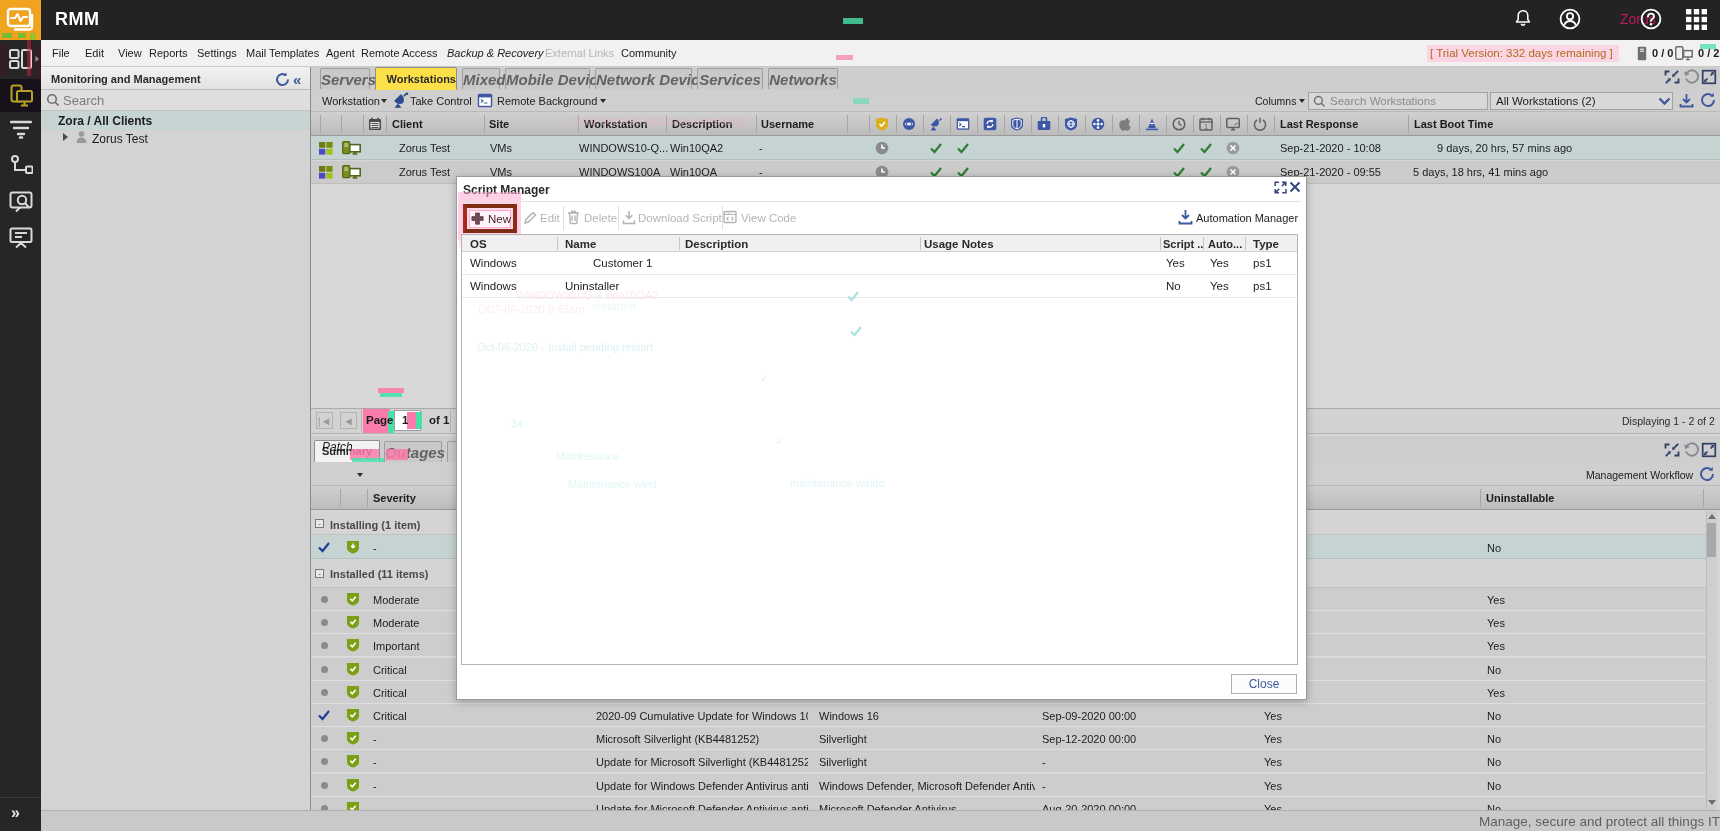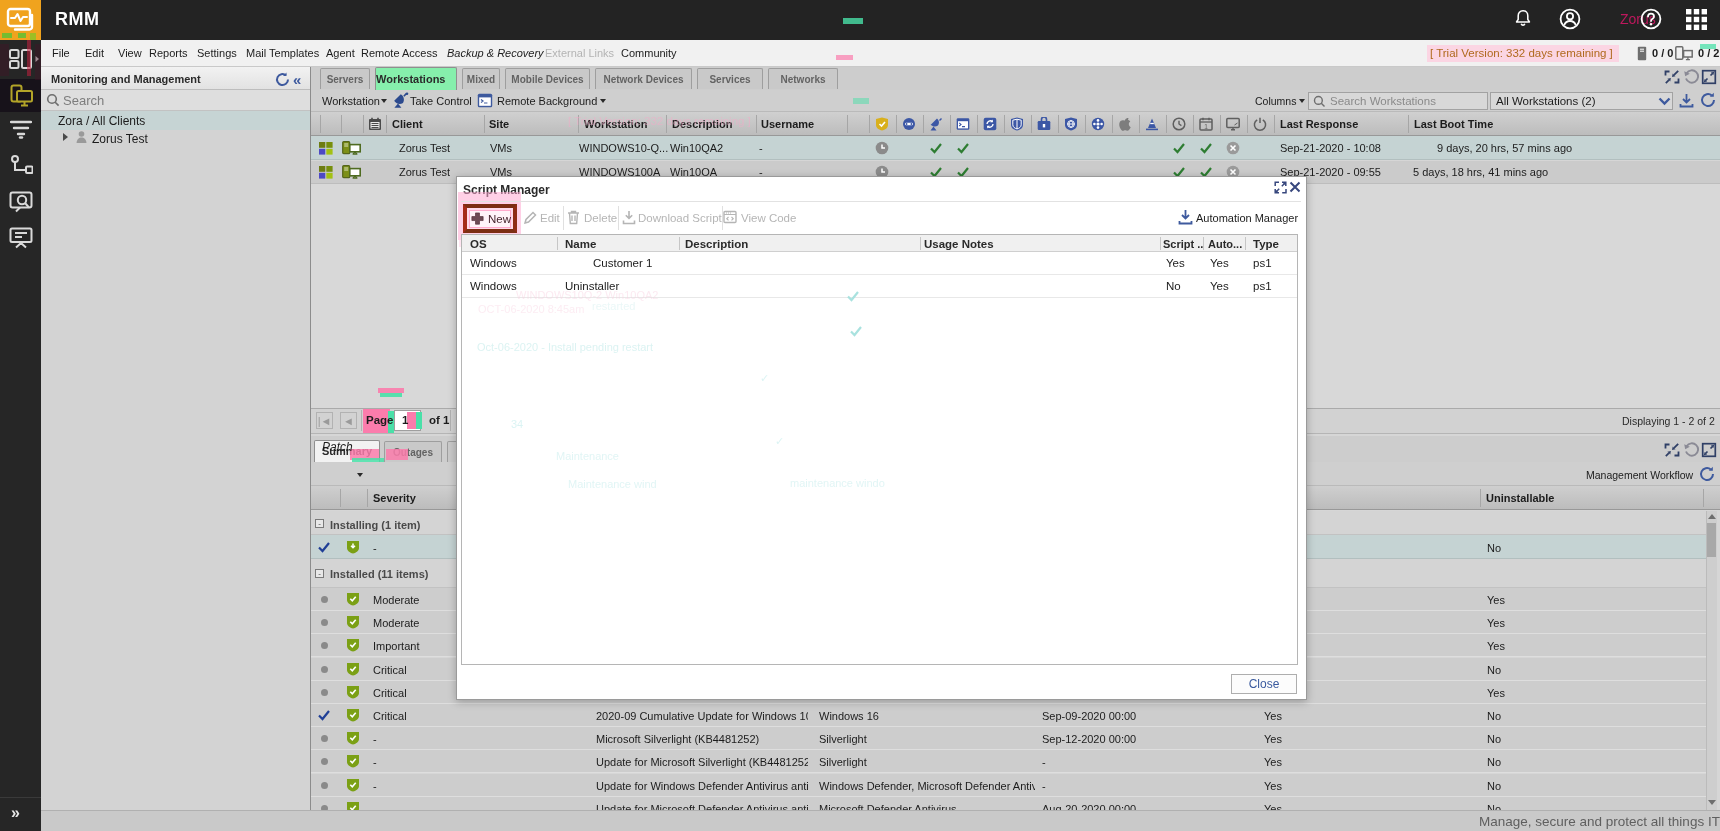--- a/index.html
+++ b/index.html
@@ -4,21 +4,21 @@
 <style>
 * { margin:0; padding:0; box-sizing:border-box; }
 html,body { width:1720px; height:831px; overflow:hidden; }
 body { font-family:"Liberation Sans", sans-serif; position:relative; background:#d6d6d6; }
 .abs { position:absolute; white-space:nowrap; }
 .t11 { font-size:11px; color:#1c1c1c; }
 .t12 { font-size:12px; color:#1c1c1c; }
 .b { font-weight:bold; }
 .vline { position:absolute; width:1px; background:#a6a6a6; }
 svg { display:block; }
-.tab{font-size:10px;font-weight:bold;}
+.tab{font-size:15px;font-weight:bold;font-style:italic;}
 .tabact{font-size:11px;font-weight:bold;}
 .d12{font-size:11.5px;color:#1c1c1c;}
 </style>
 </head>
 <body>
 
 <div class="abs" style="left:0;top:0;width:1720px;height:40px;background:#232323;"></div>
 <div class="abs" style="left:0;top:0;width:41px;height:40px;background:#f0a31e;"></div>
 <svg class="abs" style="left:6px;top:7px;" width="30" height="27" viewBox="0 0 30 27">
   <rect x="2" y="2" width="22" height="17" rx="2.5" fill="none" stroke="#fff" stroke-width="2.4"></rect>
@@ -134,33 +134,33 @@
   <path d="M11.5 0.5 v3.5 h-3.5 z" fill="#3e5a9e"></path>
 </svg>
 <div class="abs b" style="left:293px;top:71px;font-size:15px;color:#3e5a9e;">«</div>
 <div class="abs" style="left:41px;top:90px;width:269px;height:21px;background:#dedede;border-bottom:1px solid #c2c2c2;"></div>
 <svg class="abs" style="left:46px;top:93px;" width="14" height="14" viewBox="0 0 14 14">
   <circle cx="6" cy="6" r="4.3" fill="none" stroke="#6e6e6e" stroke-width="1.6"></circle>
   <path d="M9.2 9.2 l3.4 3.4" stroke="#6e6e6e" stroke-width="1.6"></path>
 </svg>
 <div class="abs" style="left:63px;top:93px;font-size:13px;color:#7d7d7d;">Search</div>
 <div class="abs" style="left:41px;top:111px;width:269px;height:19px;background:#c6d4d4;"></div>
-<div class="abs t12" style="left:58px;top:114px;">Zora / All Clients</div>
+<div class="abs t12" style="left:58px;top:114px;font-weight:bold;">Zora / All Clients</div>
 <div class="abs" style="left:63px;top:133px;width:0;height:0;border-left:5px solid #4a4a4a;border-top:4px solid transparent;border-bottom:4px solid transparent;"></div>
 <svg class="abs" style="left:75px;top:130px;" width="13" height="14" viewBox="0 0 13 14">
   <circle cx="6.5" cy="4" r="2.8" fill="#9a9a9a"></circle>
   <path d="M1.5 13 c0.5-4 2.5-5.5 5-5.5 s4.5 1.5 5 5.5 z" fill="#9a9a9a"></path>
 </svg>
 <div class="abs t12" style="left:92px;top:132px;">Zorus Test</div>
 
 <div class="abs" style="left:310px;top:67px;width:1px;height:743px;background:#8c8c8c;"></div>
 
 <div class="abs" style="left:311px;top:67px;width:1409px;height:23px;background:#cdcdcd;"></div>
 <div class="abs tab" style="left:320px;top:68px;width:50px;height:21px;background:#c9c9c9;border:1px solid #9e9e9e;border-bottom:none;border-radius:2px 2px 0 0;color:#636363;text-align:center;line-height:21px;">Servers</div>
-<div class="abs tabact" style="left:375px;top:67px;width:82px;height:37px;background:#86efac;border:1px solid #8f8f8f;border-bottom:none;border-radius:2px 2px 0 0;color:#2a2a2a;text-align:left;line-height:22px;">Workstations</div>
+<div class="abs tabact" style="left:375px;top:67px;width:82px;height:37px;background:#fde047;border:1px solid #8f8f8f;border-bottom:none;border-radius:2px 2px 0 0;color:#2a2a2a;text-align:right;line-height:22px;">Workstations</div>
 <div class="abs tab" style="left:462px;top:68px;width:38px;height:21px;background:#c9c9c9;border:1px solid #9e9e9e;border-bottom:none;border-radius:2px 2px 0 0;color:#636363;text-align:center;line-height:21px;">Mixed</div>
 <div class="abs tab" style="left:505px;top:68px;width:85px;height:21px;background:#c9c9c9;border:1px solid #9e9e9e;border-bottom:none;border-radius:2px 2px 0 0;color:#636363;text-align:center;line-height:21px;">Mobile Devices</div>
 <div class="abs tab" style="left:595px;top:68px;width:97px;height:21px;background:#c9c9c9;border:1px solid #9e9e9e;border-bottom:none;border-radius:2px 2px 0 0;color:#636363;text-align:center;line-height:21px;">Network Devices</div>
 <div class="abs tab" style="left:697px;top:68px;width:66px;height:21px;background:#c9c9c9;border:1px solid #9e9e9e;border-bottom:none;border-radius:2px 2px 0 0;color:#636363;text-align:center;line-height:21px;">Services</div>
 <div class="abs tab" style="left:768px;top:68px;width:70px;height:21px;background:#c9c9c9;border:1px solid #9e9e9e;border-bottom:none;border-radius:2px 2px 0 0;color:#636363;text-align:center;line-height:21px;">Networks</div>
 
 <svg class="abs" style="left:1664px;top:69px;" width="16" height="16" viewBox="0 0 16 16">
     <g stroke="#2f3f66" stroke-width="1.8" fill="none">
       <path d="M1.5 6.5 V2.5 H5.5"></path>
       <path d="M14.2 1.8 L10.1 5.9"></path>

